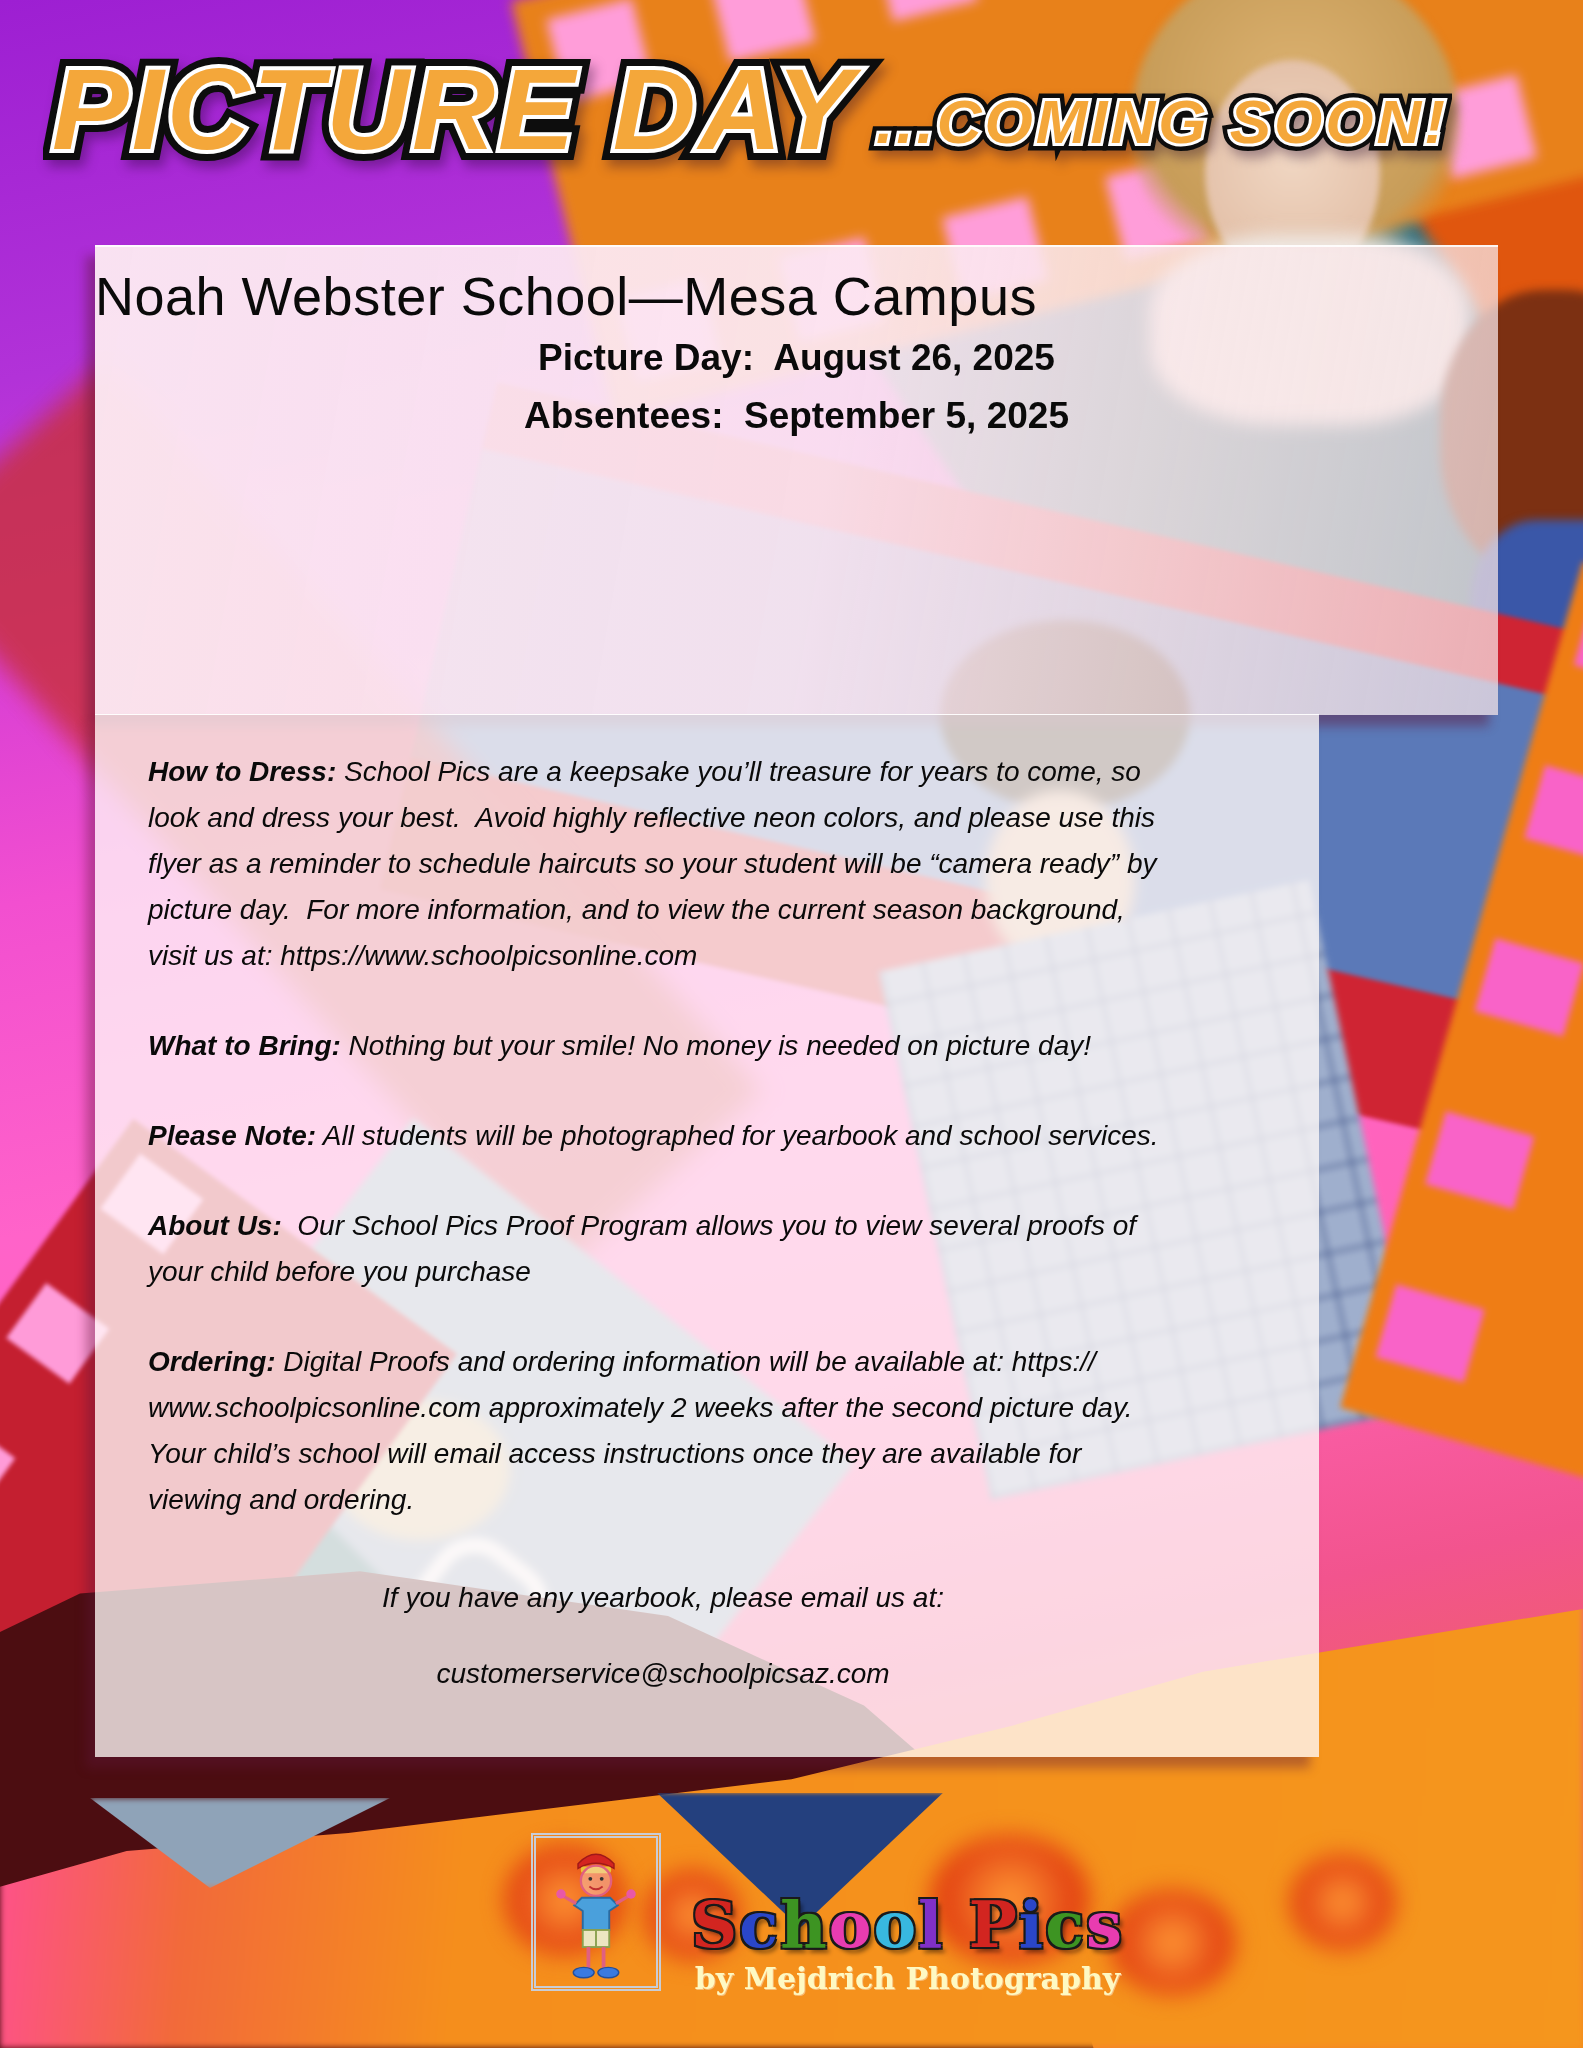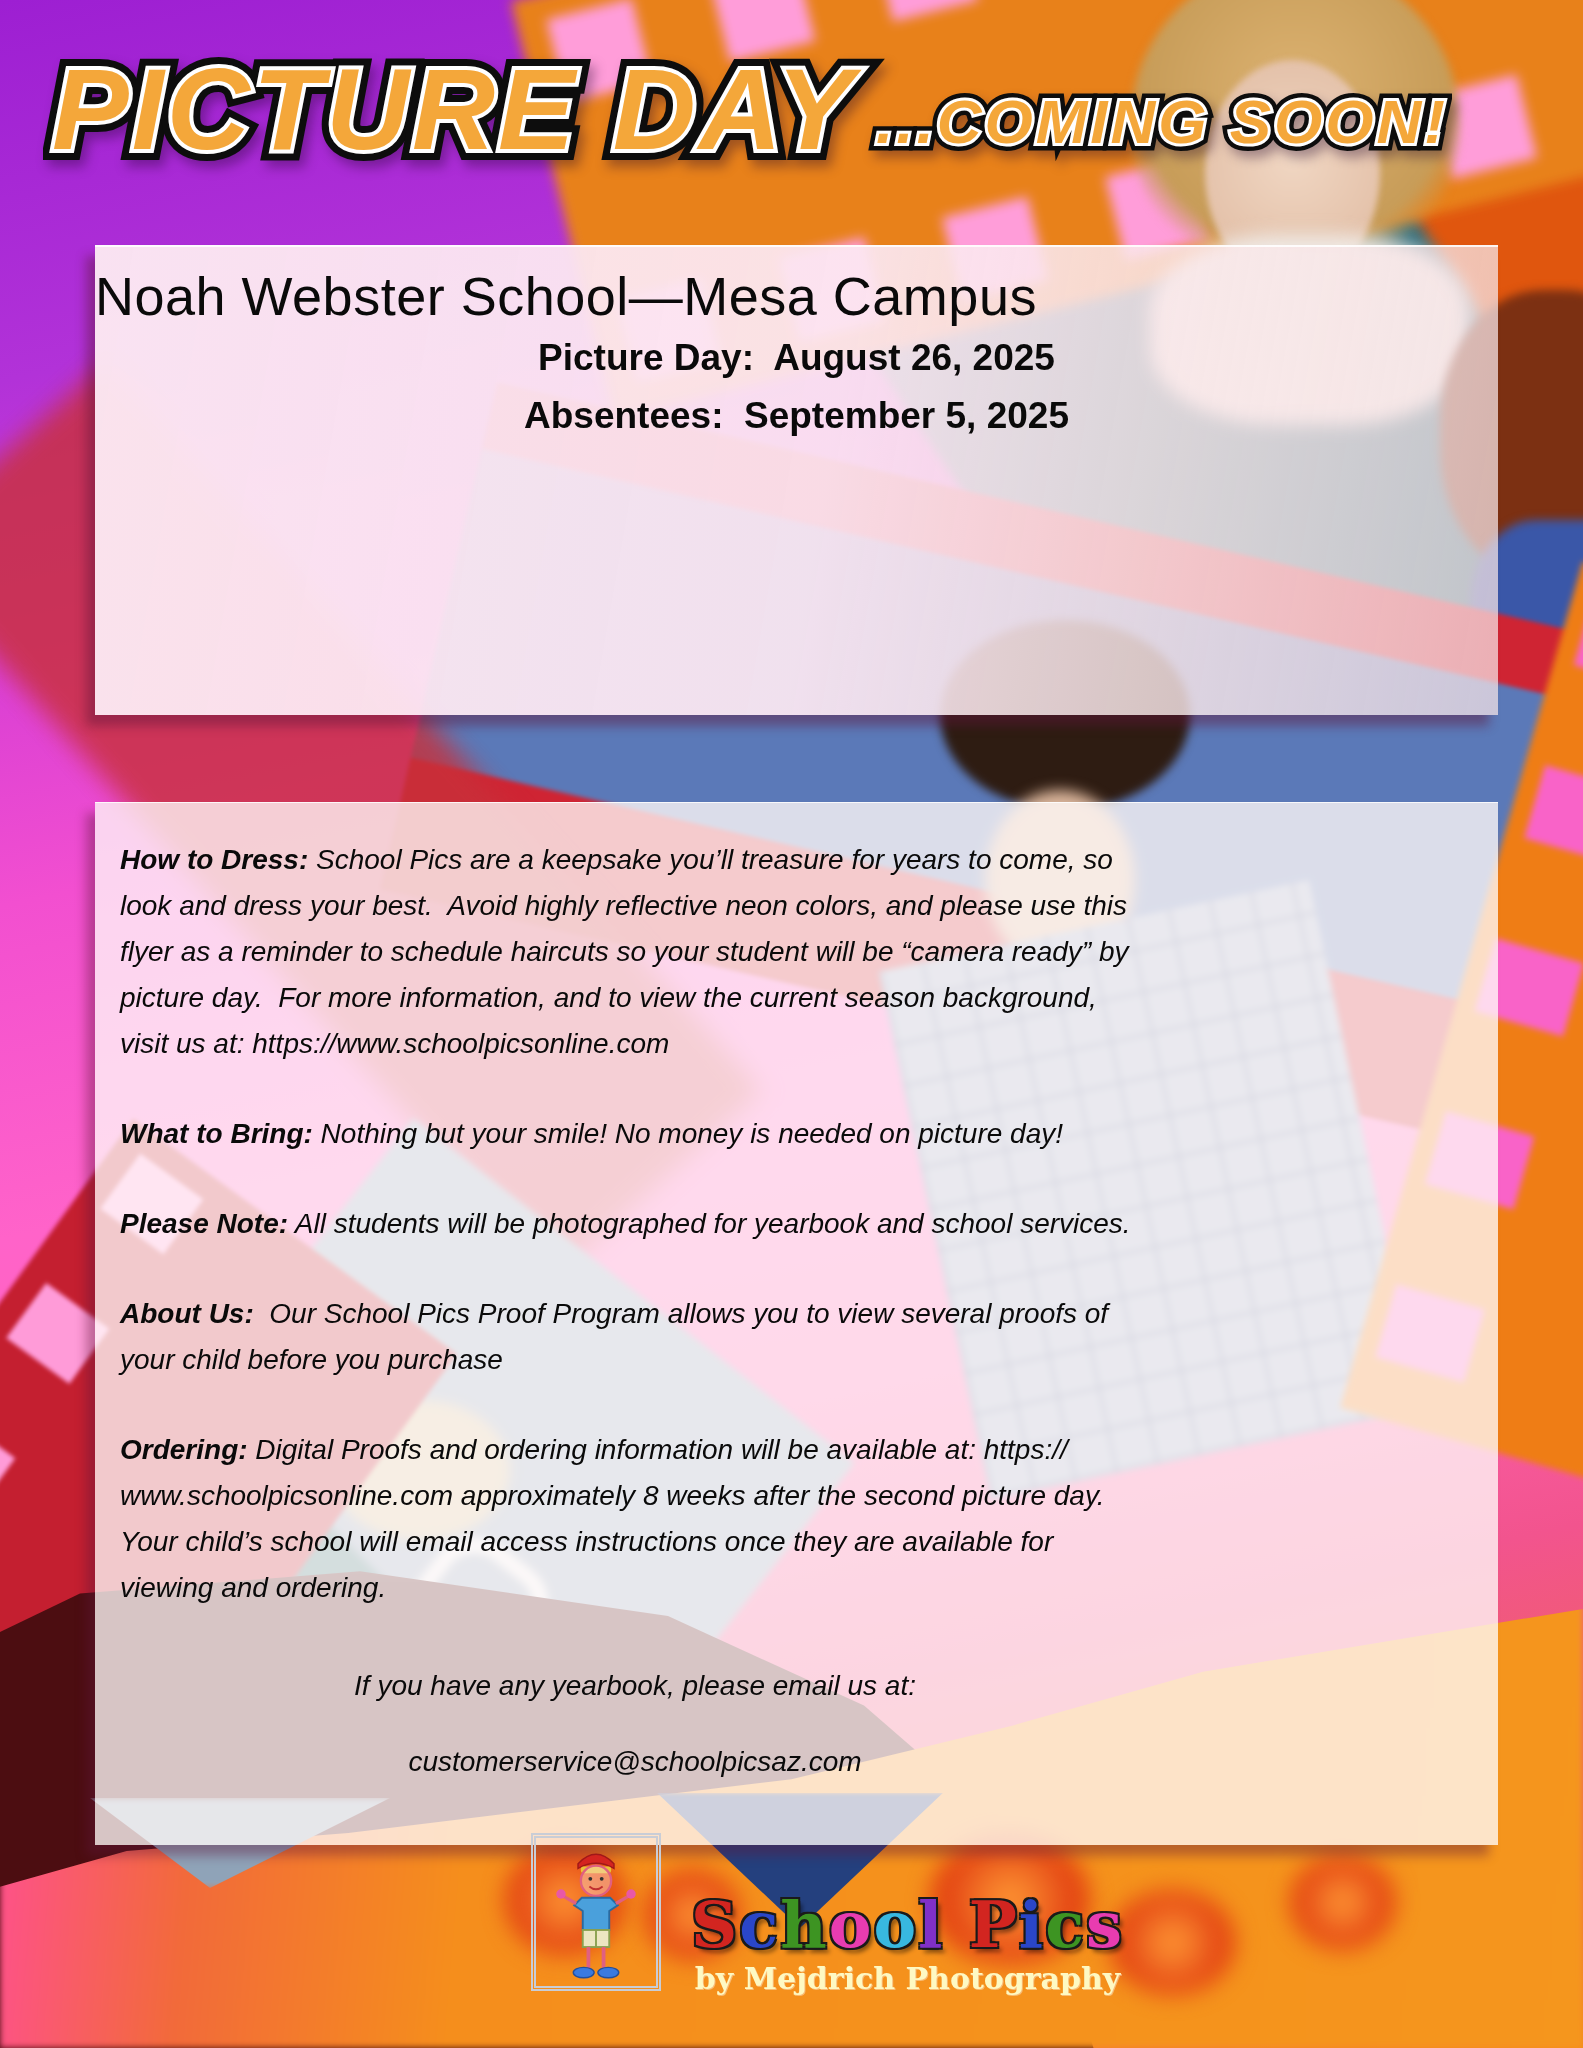--- a/index.html
+++ b/index.html
@@ -112,24 +112,24 @@
   .box1{left:95px;top:245px;width:1403px;height:468px;z-index:10;
     background:linear-gradient(100deg,rgba(252,232,242,.97) 0%,rgba(252,232,242,.93) 52%,
       rgba(250,232,234,.84) 74%,rgba(246,228,230,.72) 100%);
     border-top:2px solid rgba(255,255,255,.85);
     box-shadow:-9px 11px 10px rgba(96,22,58,.45);}
   .school-title{margin-top:18px;text-align:left;font-weight:normal;font-size:54px;
     color:#0a0a0a;letter-spacing:.5px;}
   .date-line{margin-top:10px;text-align:center;font-weight:bold;font-size:37px;color:#0a0a0a;}
   .date-line + .date-line{margin-top:16px;}
 
-  .box2{left:95px;top:802px;width:1403px;height:1042px;z-index:10;
+  .box2{left:95px;top:714px;width:1196px;height:1042px;z-index:10;
     background:rgba(255,250,248,.78);
     border-top:1px solid rgba(255,255,255,.8);
-    box-shadow:-9px 11px 10px rgba(96,22,58,.4);}
+    box-shadow:-9px 11px 10px rgba(96,22,58,.4);padding-left:28px;}
   .text-col{margin:34px 0 0 25px;width:1030px;font-style:italic;font-size:28px;
     line-height:46px;color:#0a0a0a;}
   .para{margin:0 0 44px 0;}
   .para b{font-weight:bold;}
   .closing-lines{margin-top:52px;}
   .closing-lines p{margin:0 0 30px 0;text-align:center;}
 
   
   .logo{left:531px;top:1833px;z-index:15;display:flex;gap:40px;}
   .logo-frame{width:130px;height:158px;border:5px double #c9cdd6;box-sizing:border-box;
@@ -200,21 +200,21 @@
   <div class="date-line">Absentees:&nbsp; September 5, 2025</div>
 </div>
 
 <div class="abs box2">
   <div class="text-col">
     <div>
         <p class="para"><b>How to Dress:</b><span> School Pics are a keepsake you’ll treasure for years to come, so look and dress your best.&nbsp; Avoid highly reflective neon colors, and please use this flyer as a reminder to schedule haircuts so your student will be “camera ready” by picture day.&nbsp; For more information, and to view the current season background, visit us at: https://www.schoolpicsonline.com</span></p>
         <p class="para"><b>What to Bring:</b><span> Nothing but your smile! No money is needed on picture day!</span></p>
         <p class="para"><b>Please Note:</b><span> All students will be photographed for yearbook and school services.</span></p>
         <p class="para"><b>About Us:</b><span>&nbsp; Our School Pics Proof Program allows you to view several proofs of your child before you purchase</span></p>
-        <p class="para"><b>Ordering:</b><span> Digital Proofs and ordering information will be available at: https://​www.schoolpicsonline.com approximately 8 weeks after the second picture day. Your child’s school will email access instructions once they are available for viewing and ordering.</span></p>
+        <p class="para"><b>Ordering:</b><span> Digital Proofs and ordering information will be available at: https://​www.schoolpicsonline.com approximately 2 weeks after the second picture day. Your child’s school will email access instructions once they are available for viewing and ordering.</span></p>
       </div>
     <div class="closing-lines">
         <p>If you have any yearbook, please email us at:</p>
         <p>customerservice@schoolpicsaz.com</p>
       </div>
   </div>
 </div>
 
 <div class="abs logo">
   <div class="logo-frame">

